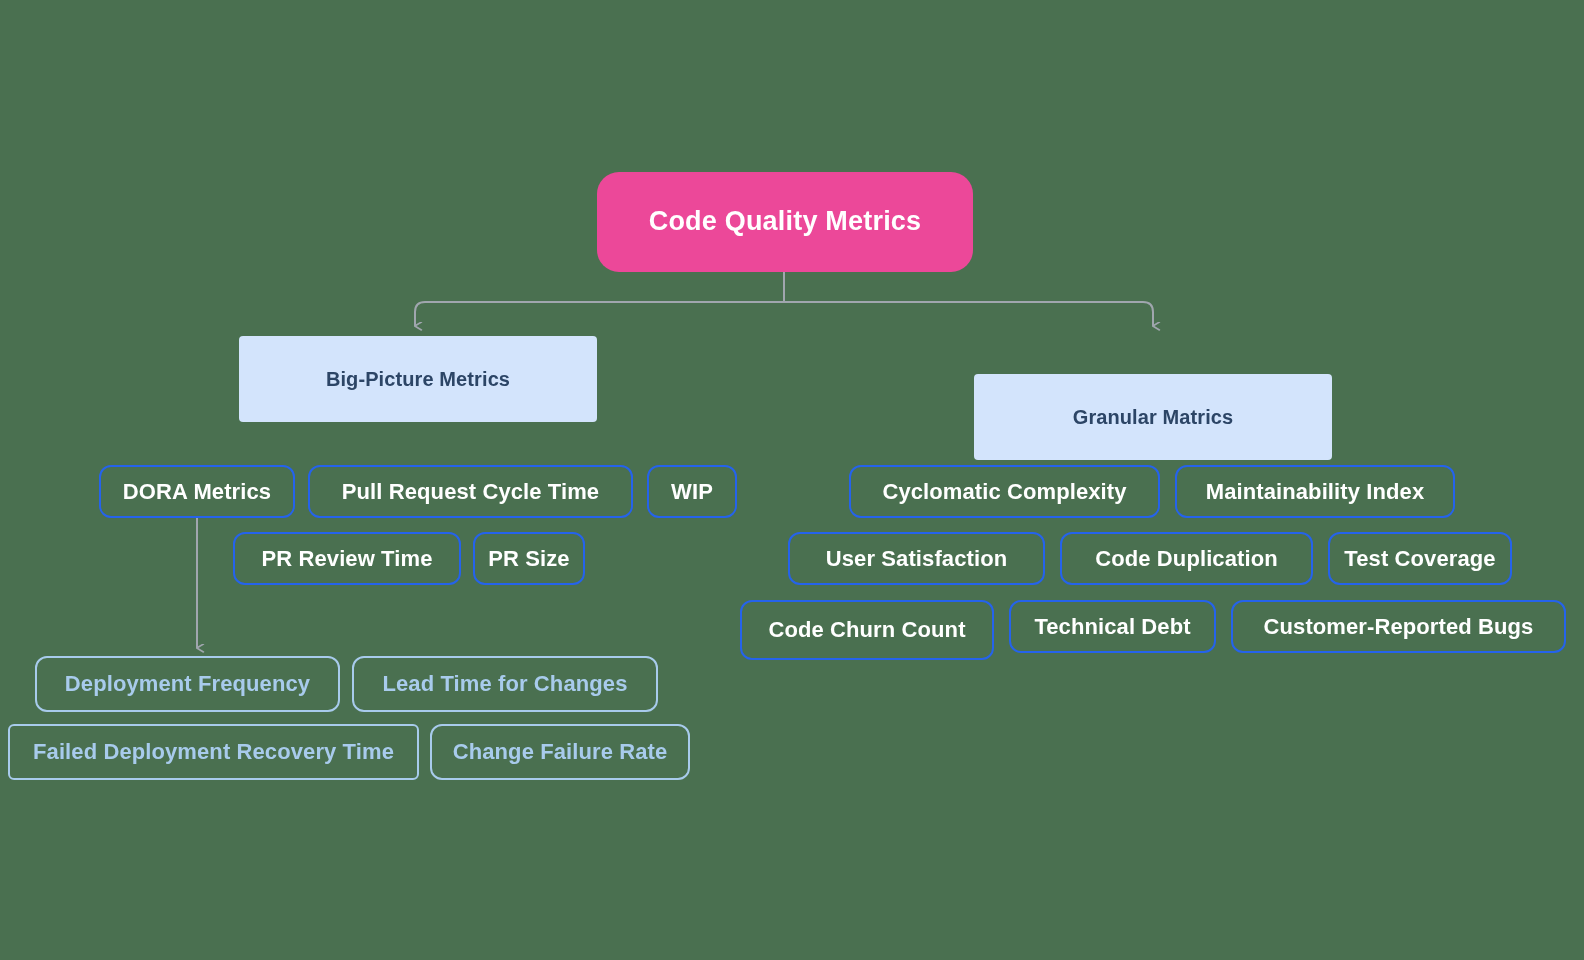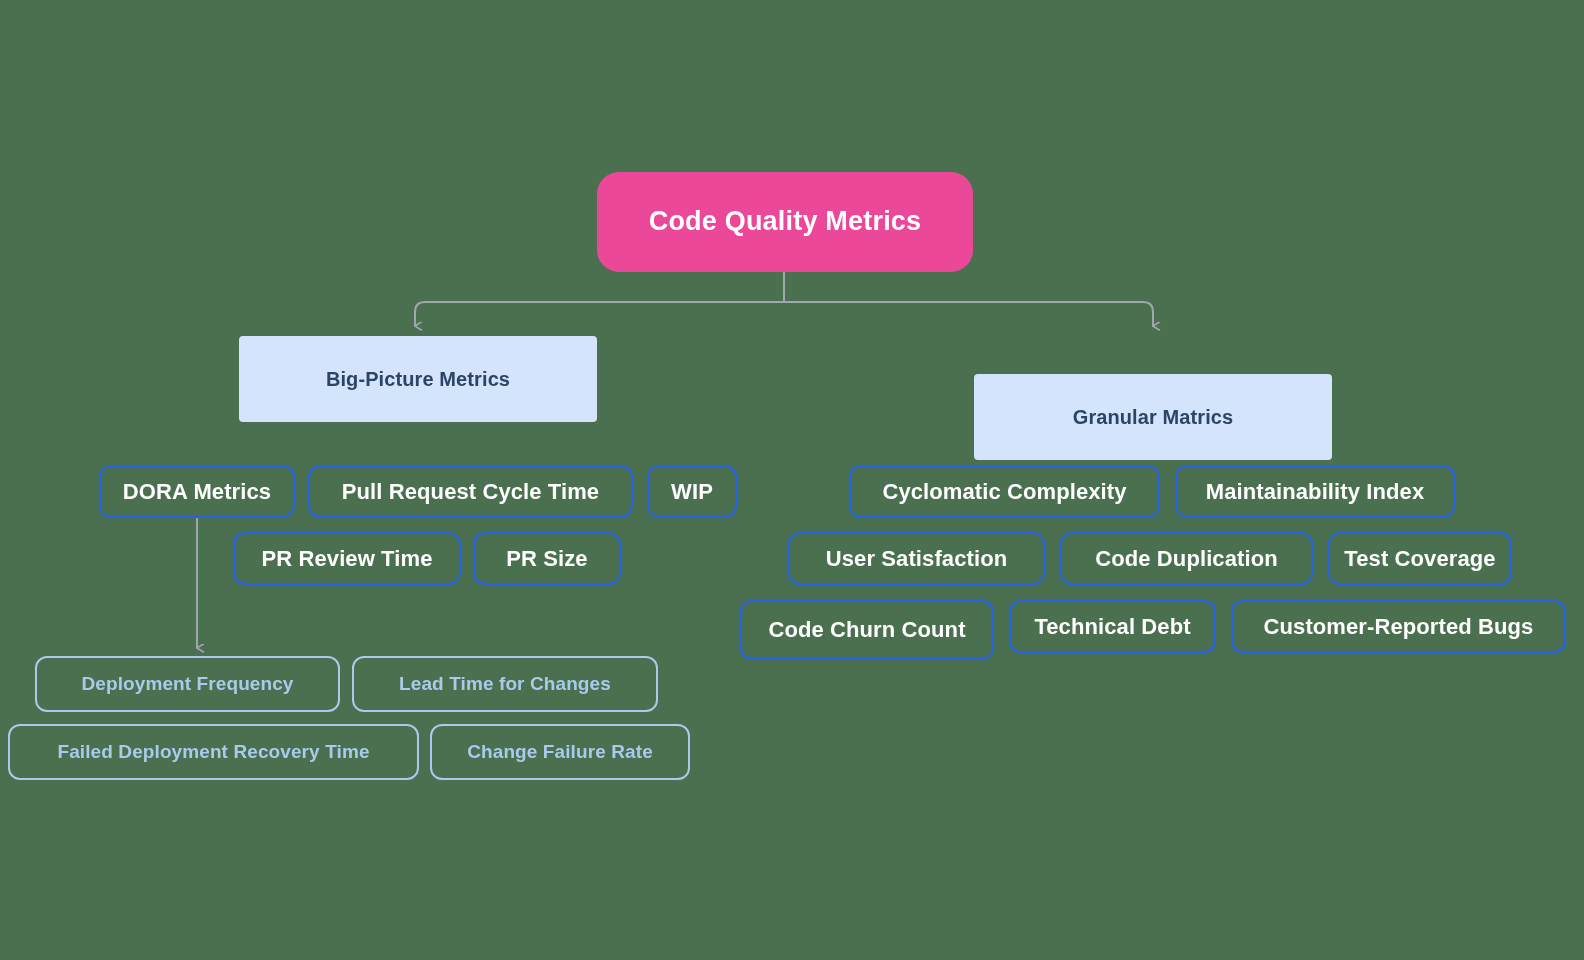--- a/index.html
+++ b/index.html
@@ -67,21 +67,21 @@
     font-weight: bold;
     letter-spacing: 0.1px;
   }
 
   
   .node.sub {
     background: transparent;
     border: 2px solid #A8CBEC;
     color: #A8CBEC;
     border-radius: 12px;
-    font-size: 19px;
+    font-size: 22px;
     font-weight: bold;
     letter-spacing: 0.1px;
   }
 </style>
 </head>
 <body>
 
 <div id="canvas">
 
   <svg id="edges" viewBox="0 0 1584 960">
@@ -121,33 +121,33 @@
   </div>
 
   <div class="node leaf" style="left:647px; top:465px; width:90px; height:53px;">
     <span>WIP</span>
   </div>
 
   <div class="node leaf" style="left:233px; top:532px; width:228px; height:53px;">
     <span>PR Review Time</span>
   </div>
 
-  <div class="node leaf" style="left:473px; top:532px; width:148px; height:53px;">
+  <div class="node leaf" style="left:473px; top:532px; width:112px; height:53px;">
     <span>PR Size</span>
   </div>
 
   <div class="node sub" style="left:35px; top:656px; width:305px; height:56px;">
     <span>Deployment Frequency</span>
   </div>
 
   <div class="node sub" style="left:352px; top:656px; width:306px; height:56px;text-align:right;">
     <span>Lead Time for Changes</span>
   </div>
 
-  <div class="node sub" style="left:8px; top:724px; width:411px; height:56px;">
+  <div class="node sub" style="left:8px; top:724px; width:411px; height:56px;border-radius:6px;">
     <span>Failed Deployment Recovery Time</span>
   </div>
 
   <div class="node sub" style="left:430px; top:724px; width:260px; height:56px;">
     <span>Change Failure Rate</span>
   </div>
 
   <div class="node leaf" style="left:849px; top:465px; width:311px; height:53px;">
     <span>Cyclomatic Complexity</span>
   </div>

